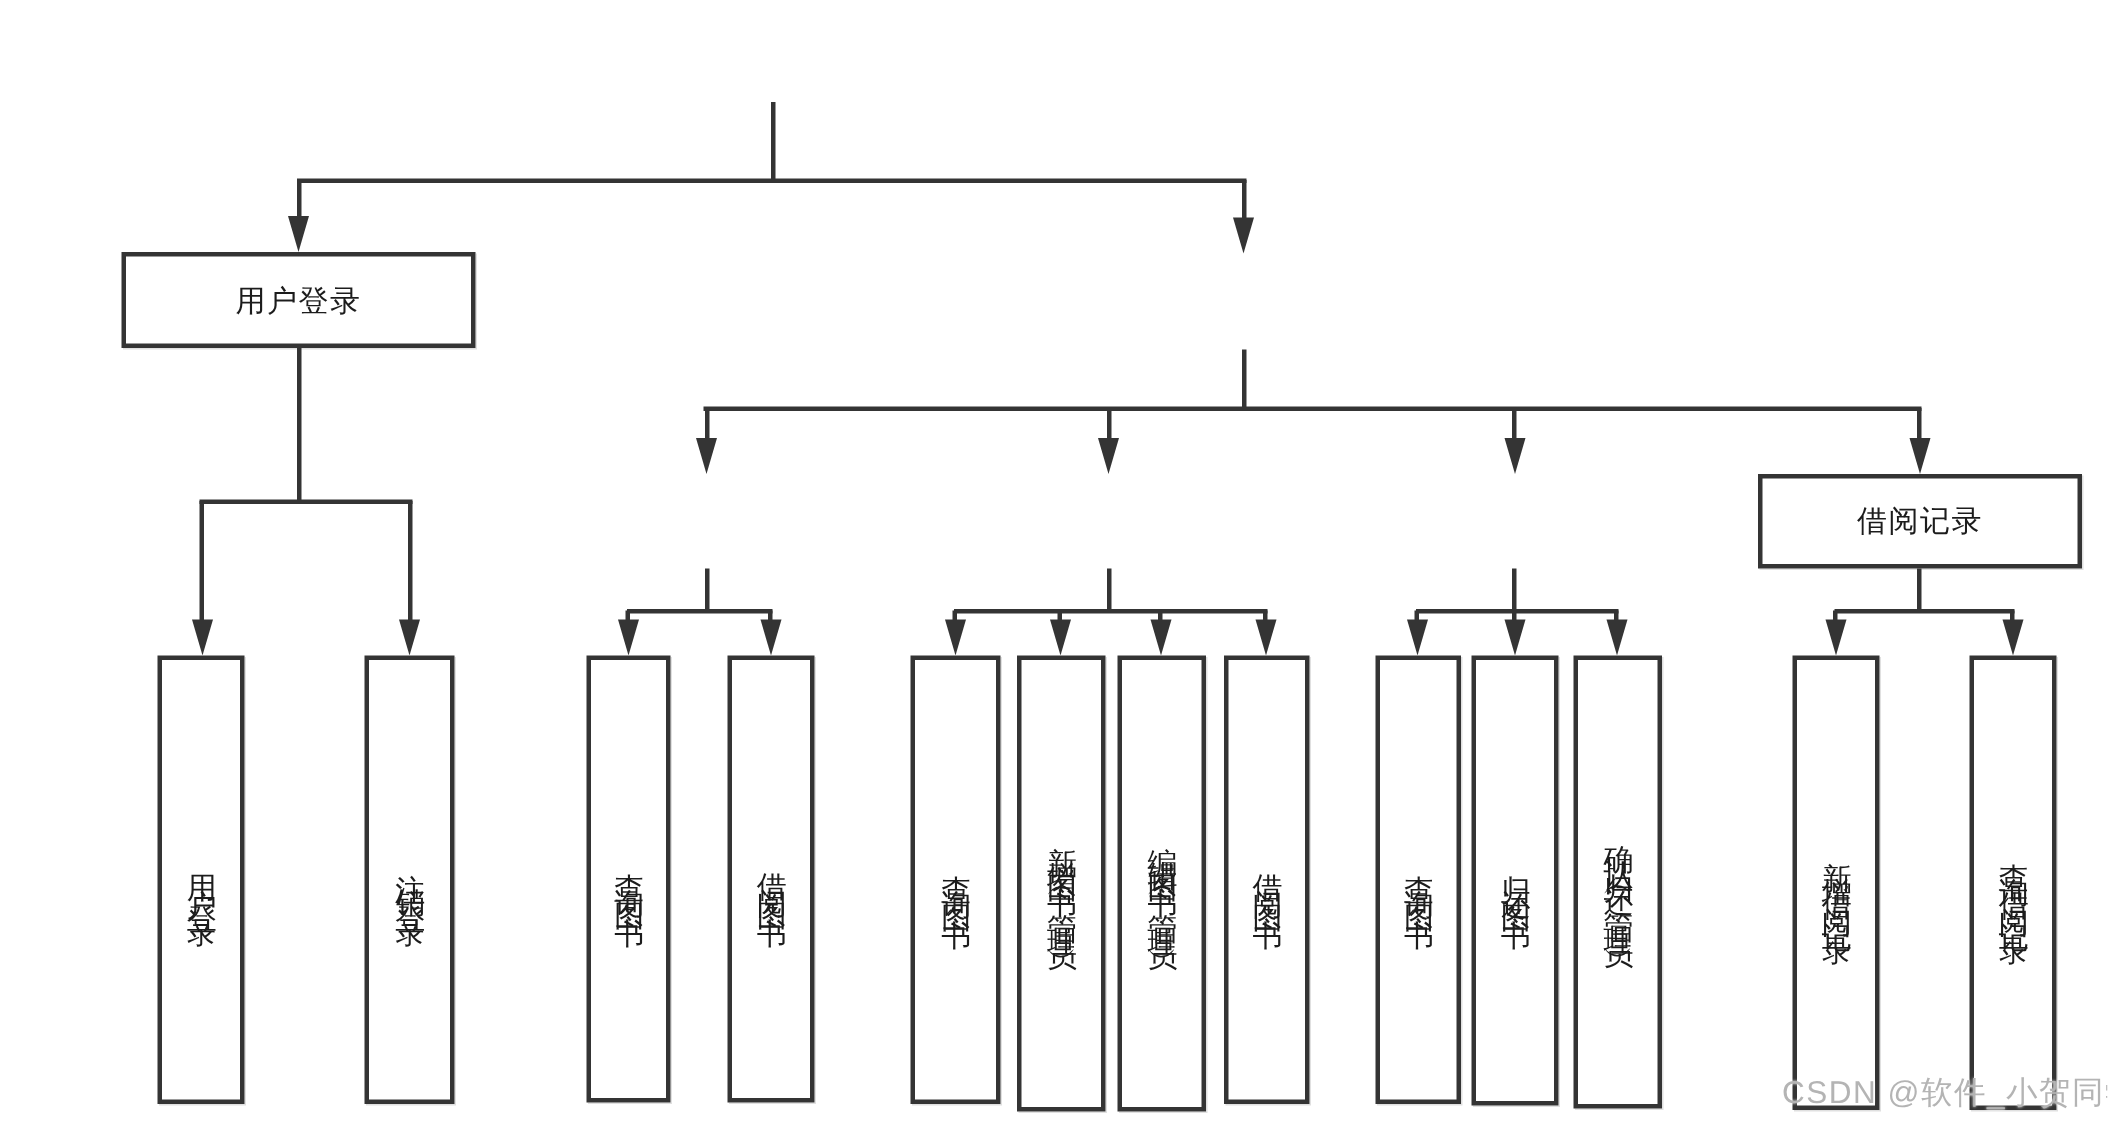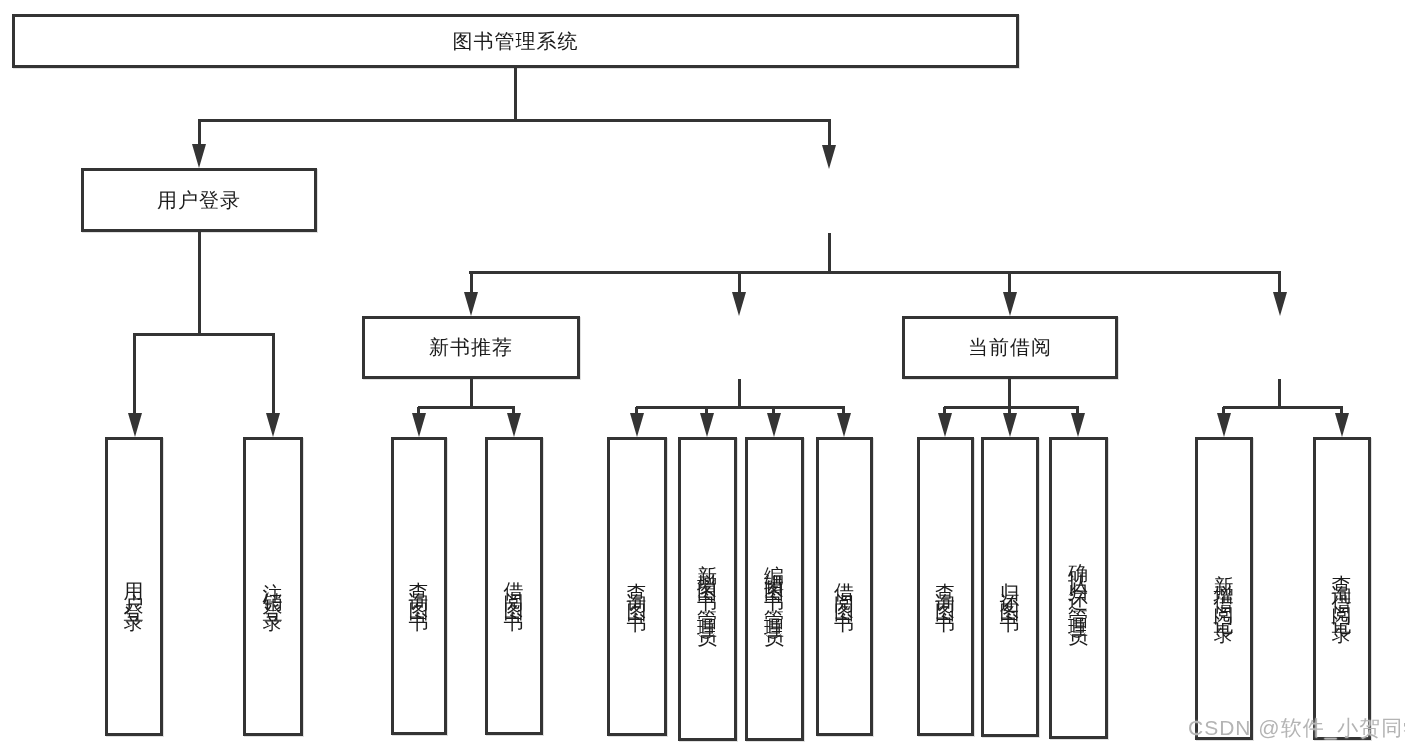--- a/index.html
+++ b/index.html
@@ -45,23 +45,20 @@
     position:absolute;left:1188px;top:714px;
     font-size:21px;color:var(--wm);letter-spacing:1px;
     white-space:nowrap;z-index:5;text-shadow:0 0 2px #fff;
   }
 </style>
 </head>
 <body>
 
 <div class="canvas">
 
-  <div class="box" style="left:12px;top:14px;width:1007px;height:54px">
-    <span class="hlabel">图书管理系统</span>
-  </div>
 
   <div class="vl" style="left:514px;top:68px;height:53px"></div>
   <div class="hl" style="left:198px;top:119px;width:633px"></div>
   <div class="vl" style="left:198px;top:120px;height:28px"></div>
   <div class="ah" style="left:192px;top:144px"></div>
   <div class="vl" style="left:828px;top:120px;height:28px"></div>
   <div class="ah" style="left:822px;top:145px"></div>
 
   <div class="box" style="left:81px;top:168px;width:236px;height:64px">
     <span class="hlabel">用户登录</span>
@@ -78,25 +75,22 @@
   <div class="hl" style="left:469px;top:271px;width:812px"></div>
   <div class="vl" style="left:470px;top:272px;height:24px"></div>
   <div class="ah" style="left:464px;top:292px"></div>
   <div class="vl" style="left:738px;top:272px;height:24px"></div>
   <div class="ah" style="left:732px;top:292px"></div>
   <div class="vl" style="left:1008px;top:272px;height:24px"></div>
   <div class="ah" style="left:1003px;top:292px"></div>
   <div class="vl" style="left:1278px;top:272px;height:24px"></div>
   <div class="ah" style="left:1273px;top:292px"></div>
 
-  <div class="box" style="left:362px;top:316px;width:218px;height:63px">
-    <span class="hlabel">新书推荐</span>
-  </div>
-  <div class="box" style="left:902px;top:316px;width:216px;height:63px">
-    <span class="hlabel">当前借阅</span>
+  <div class="box" style="left:1172px;top:316px;width:216px;height:63px">
+    <span class="hlabel">借阅记录</span>
   </div>
 
   <div class="vl" style="left:470px;top:379px;height:29px"></div>
   <div class="hl" style="left:418px;top:406px;width:97px"></div>
   <div class="vl" style="left:417px;top:407px;height:12px"></div>
   <div class="ah" style="left:412px;top:413px"></div>
   <div class="vl" style="left:512px;top:407px;height:12px"></div>
   <div class="ah" style="left:507px;top:413px"></div>
 
   <div class="vl" style="left:738px;top:379px;height:29px"></div>

